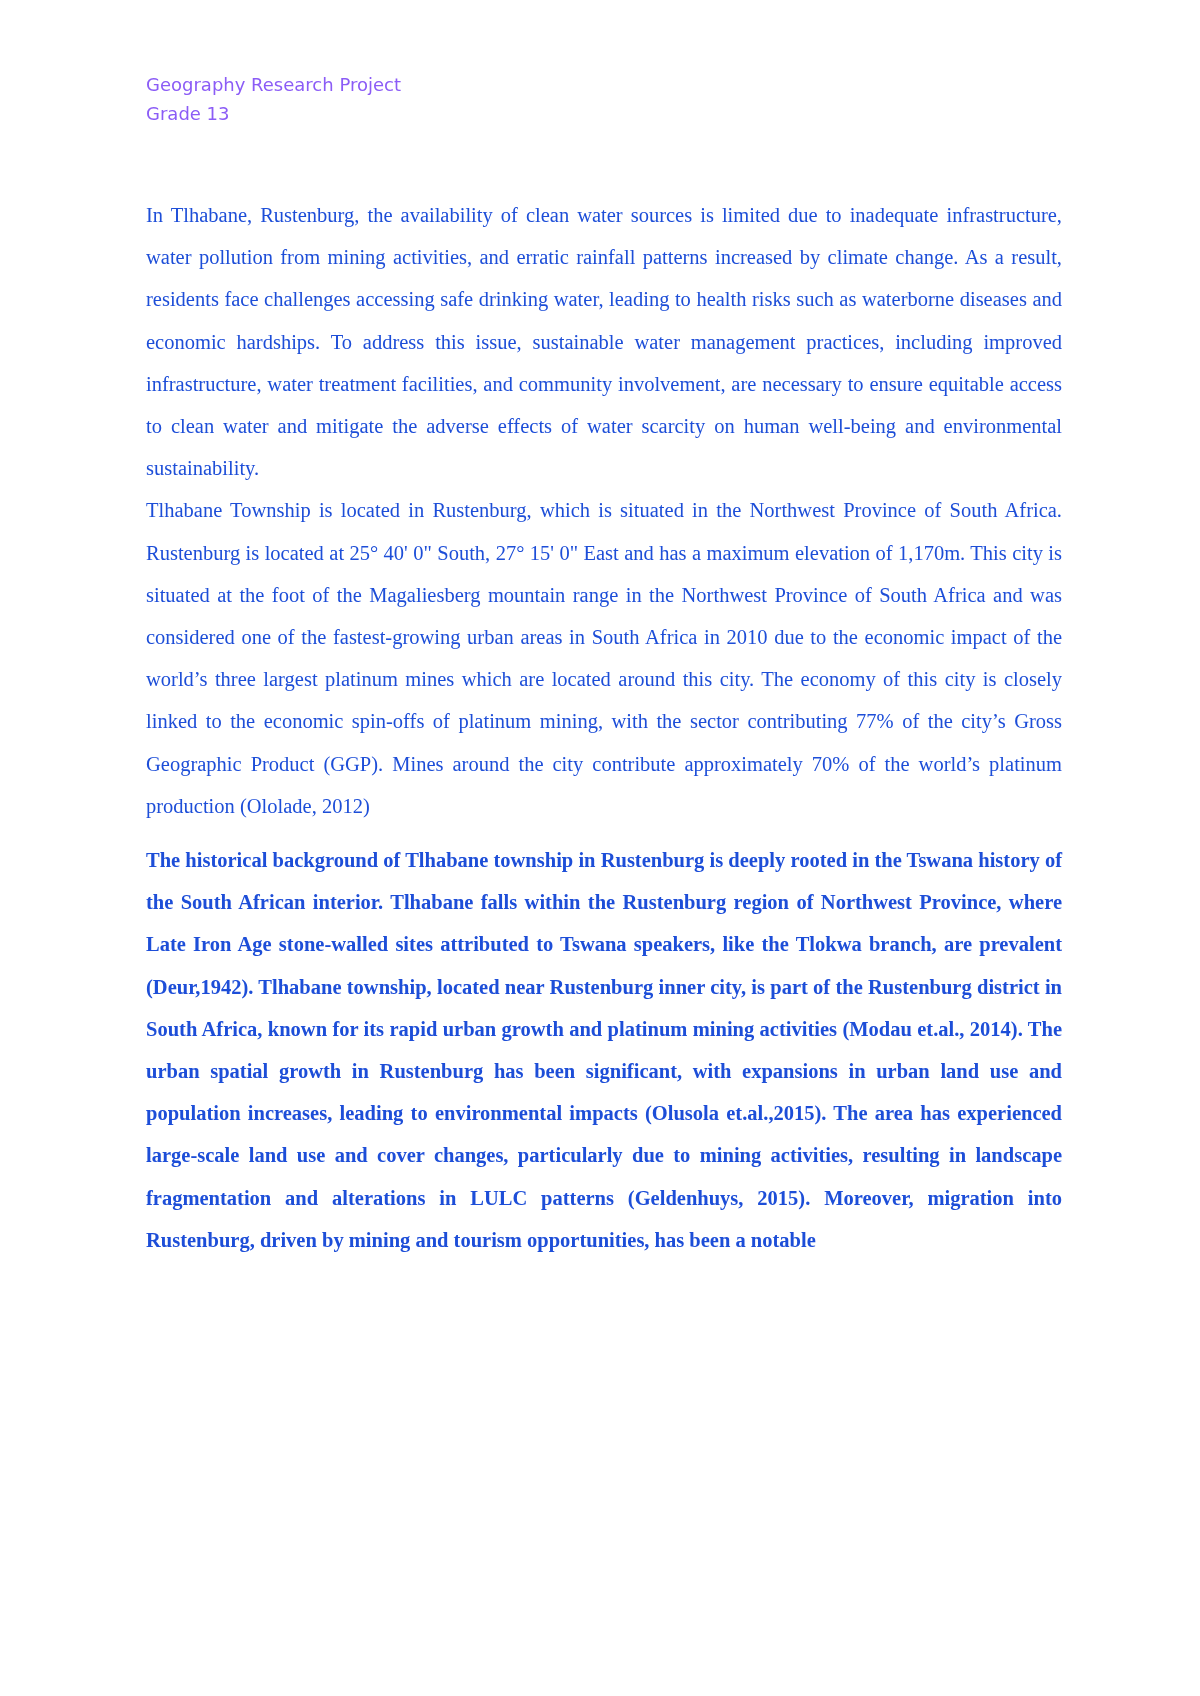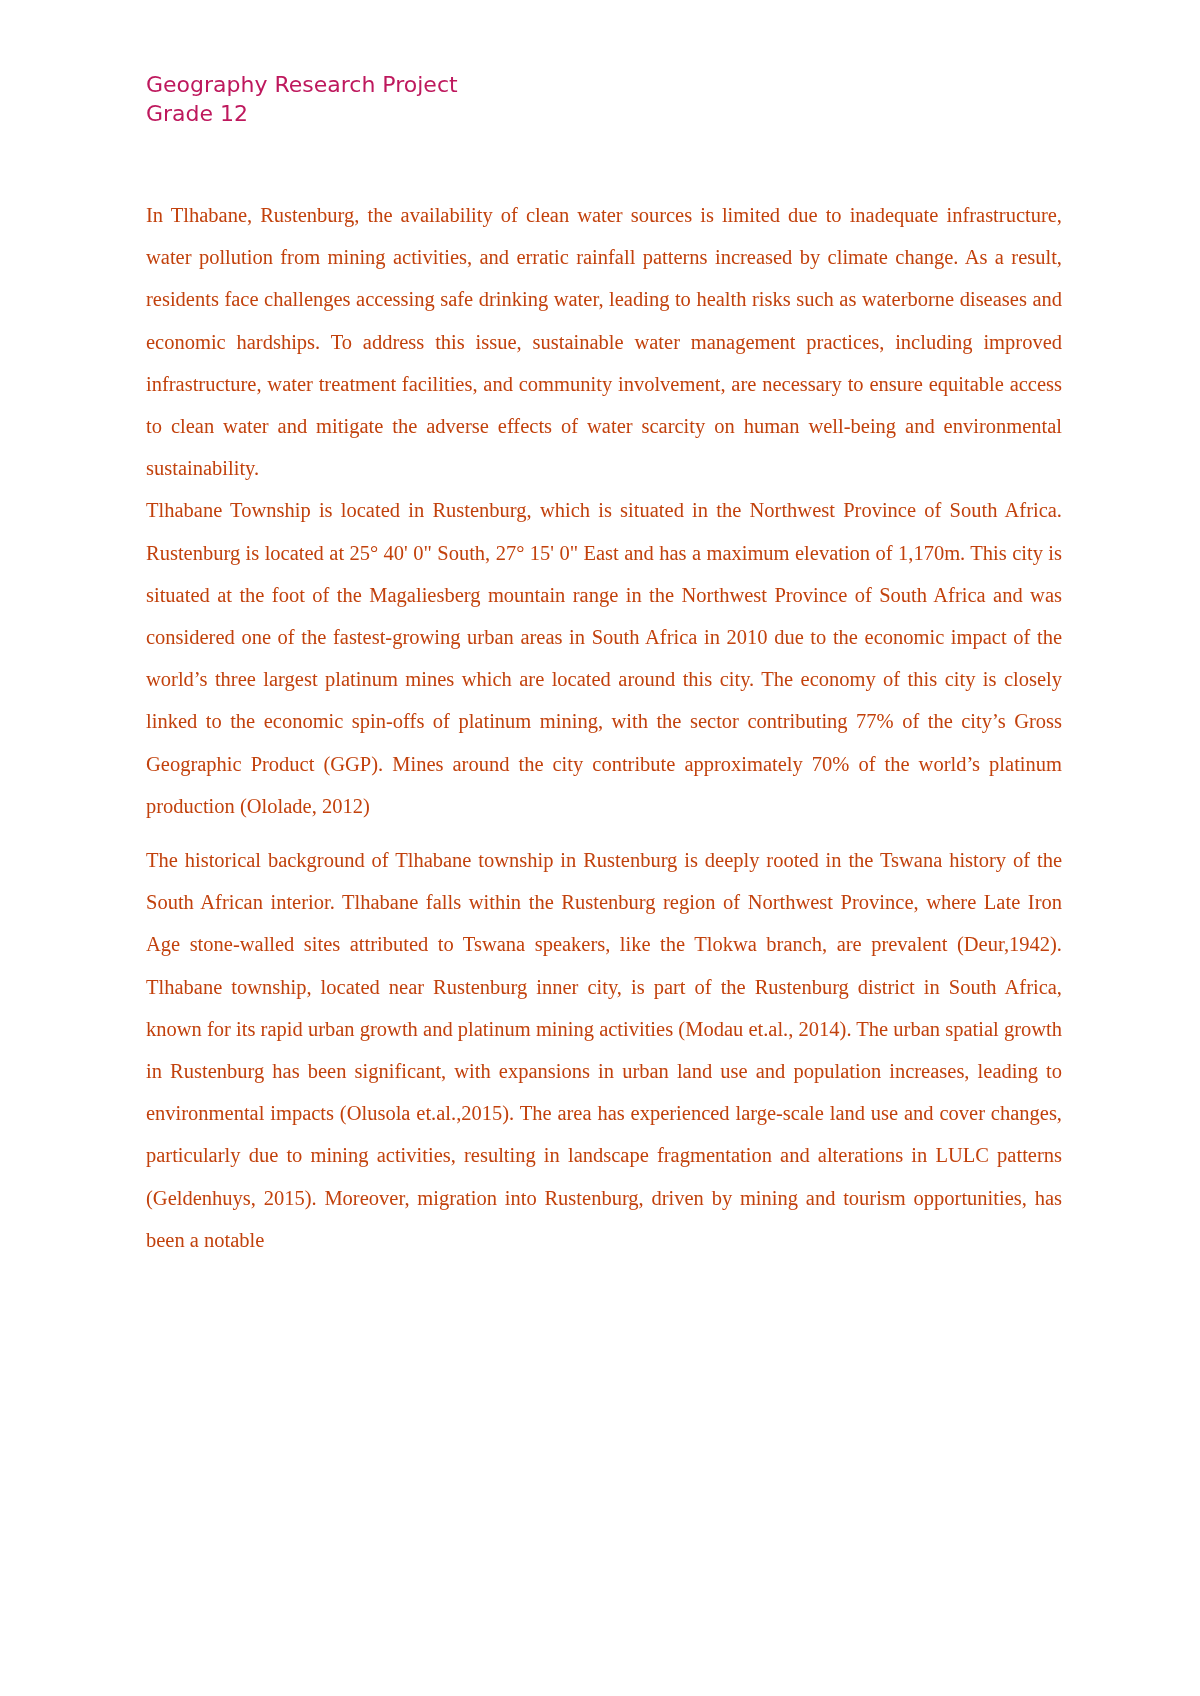--- a/index.html
+++ b/index.html
@@ -19,23 +19,23 @@
       top: 0;
       width: 1200px;
       height: 1696px;
       background: #ffffff;
     }
     .doc-header {
       position: absolute;
       left: 146px;
       top: 70px;
       font-family: "DejaVu Sans", sans-serif;
-      font-size: 22px;
+      font-size: 18px;
       line-height: 29px;
-      color: #be185d;
+      color: #8b5cf6;
     }
     .doc-header div { white-space: nowrap; }
     .content {
       position: absolute;
       left: 146px;
       top: 190px;
       width: 916px;
     }
     .heading-numbered {
       font-family: "Liberation Serif", serif;
@@ -52,37 +52,37 @@
       font-weight: bold;
       font-size: 38px;
       color: #17425e;
       margin: 0;
       line-height: 46px;
     }
     .para {
       font-family: "Liberation Serif", serif;
       font-size: 20.5px;
       line-height: 42.2px;
-      color: #c2410c;
+      color: #1d4ed8;
       text-align: justify;
       margin: 0;
     }
     .para.p1 { margin-top: 4px; }
     .h-study { margin-top: 40px; }
     .para.p2 { margin-top: 0px; }
-    .para.p3 { margin-top: 12px; }
+    .para.p3 { margin-top: 12px; font-weight: bold; }
   </style>
 </head>
 <body>
 
 <div class="page">
 
   <div class="doc-header">
     <div>Geography Research Project</div>
-    <div>Grade 12</div>
+    <div>Grade 13</div>
   </div>
 
   <div class="content">
 
 
     <p class="para p1">In Tlhabane, Rustenburg, the availability of clean water sources is limited due to inadequate infrastructure, water pollution from mining activities, and erratic rainfall patterns increased by climate change. As a result, residents face challenges accessing safe drinking water, leading to health risks such as waterborne diseases and economic hardships. To address this issue, sustainable water management practices, including improved infrastructure, water treatment facilities, and community involvement, are necessary to ensure equitable access to clean water and mitigate the adverse effects of water scarcity on human well-being and environmental sustainability.</p>
 
 
     <p class="para p2">Tlhabane Township is located in Rustenburg, which is situated in the Northwest Province of South Africa. Rustenburg is located at 25° 40' 0" South, 27° 15' 0" East and has a maximum elevation of 1,170m. This city is situated at the foot of the Magaliesberg mountain range in the Northwest Province of South Africa and was considered one of the fastest-growing urban areas in South Africa in 2010 due to the economic impact of the world’s three largest platinum mines which are located around this city. The economy of this city is closely linked to the economic spin-offs of platinum mining, with the sector contributing 77% of the city’s Gross Geographic Product (GGP). Mines around the city contribute approximately 70% of the world’s platinum production (Ololade, 2012)</p>
 

